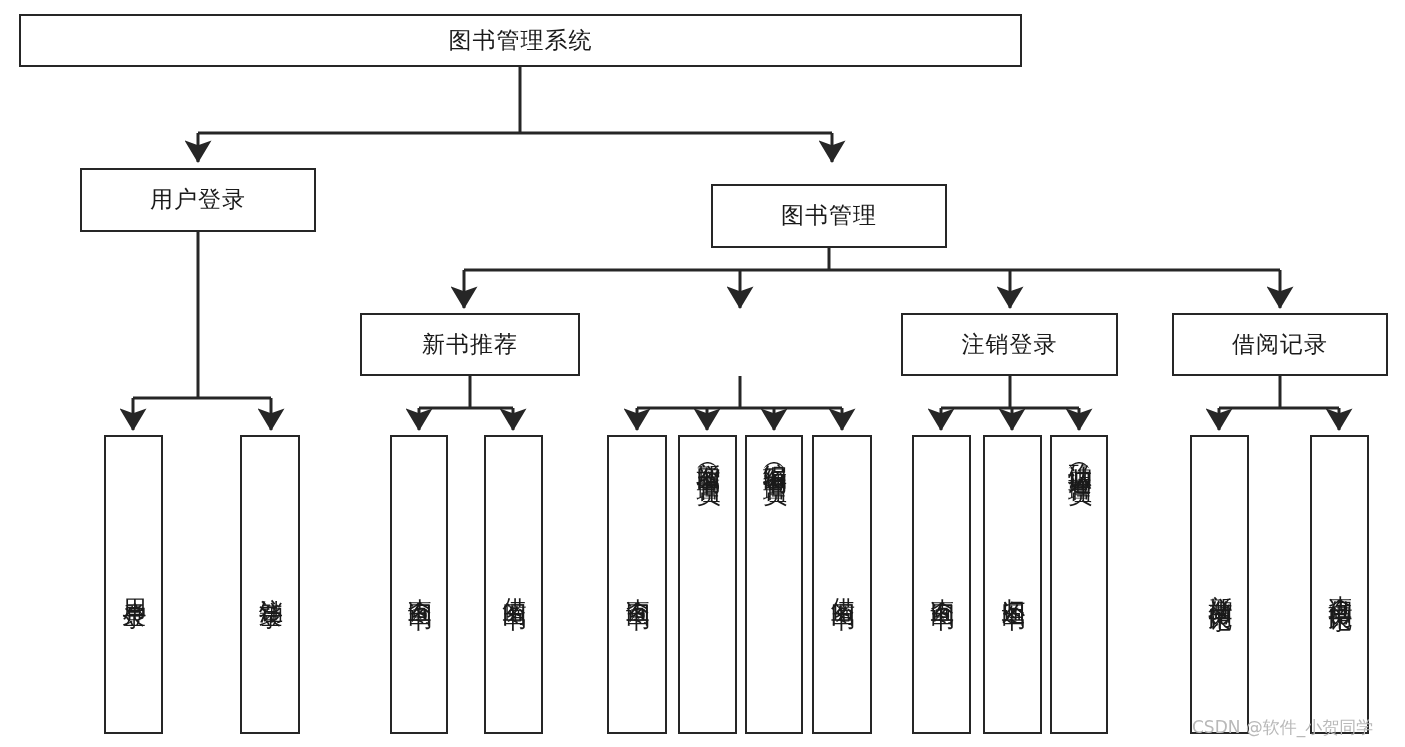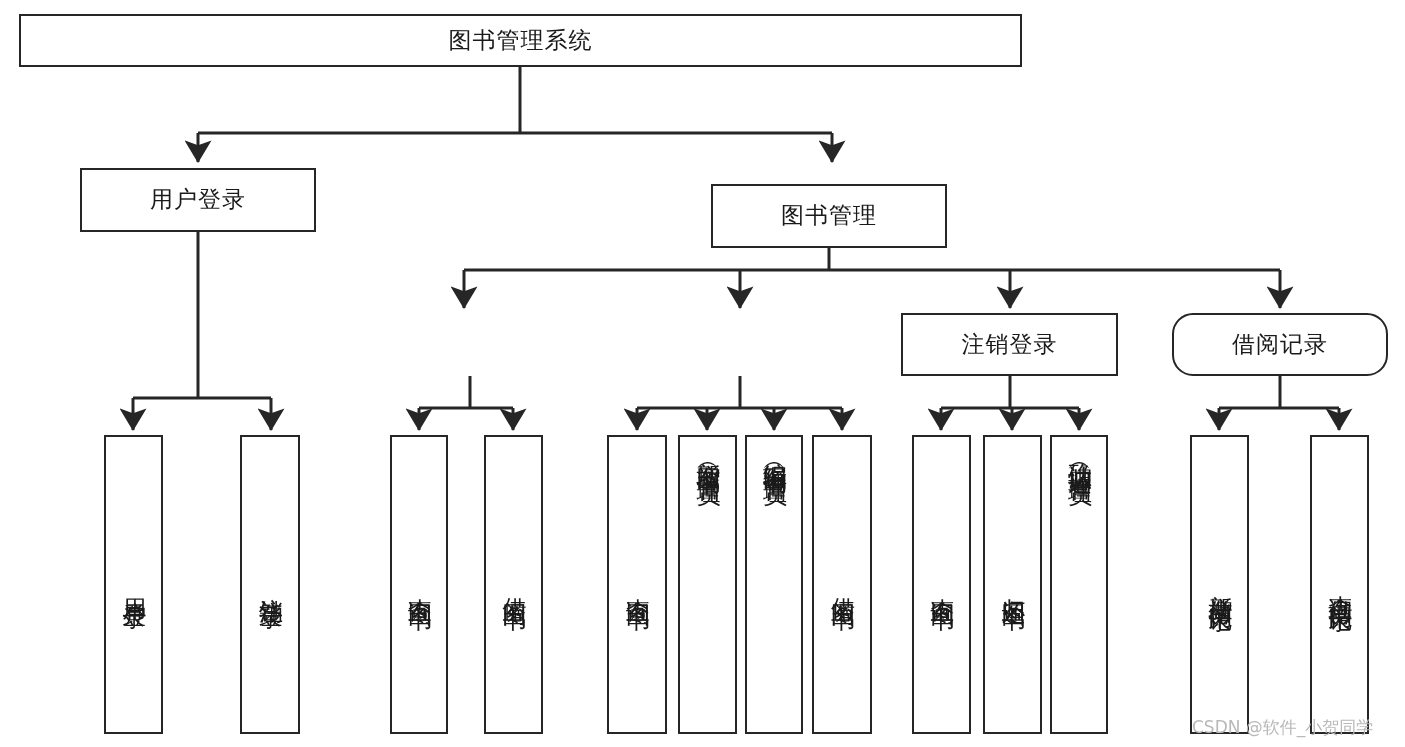--- a/index.html
+++ b/index.html
@@ -134,24 +134,27 @@
     <span>图书管理系统</span>
   </div>
 
   <div class="node horiz" style="left:80px; top:168px; width:236px; height:64px;">
     <span>用户登录</span>
   </div>
   <div class="node horiz" style="left:711px; top:168px; width:236px; height:64px;margin-top:16px;">
     <span>图书管理</span>
   </div>
 
+  <div class="node horiz" style="left:360px; top:313px; width:220px; height:63px;">
+    <span>新书推荐</span>
+  </div>
   <div class="node horiz" style="left:901px; top:313px; width:217px; height:63px;">
     <span>注销登录</span>
   </div>
-  <div class="node horiz" style="left:1172px; top:313px; width:216px; height:63px;border-radius:21px;">
+  <div class="node horiz" style="left:1172px; top:313px; width:216px; height:63px;">
     <span>借阅记录</span>
   </div>
 
   <div class="node vert" style="left:104px; top:435px; width:59px; height:299px;">
     <span class="vtext">用户登录</span>
   </div>
   <div class="node vert" style="left:240px; top:435px; width:60px; height:299px;">
     <span class="vtext">注销登录</span>
   </div>
 

